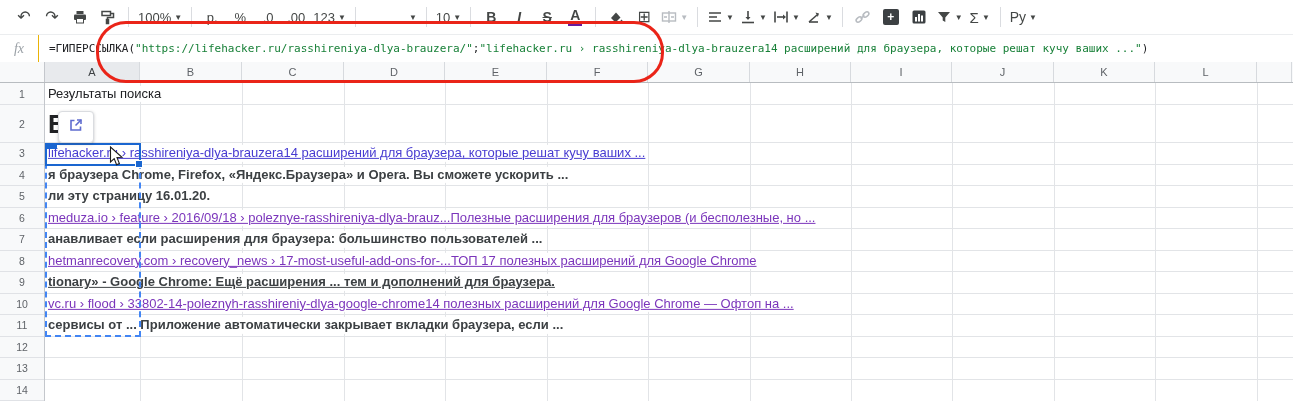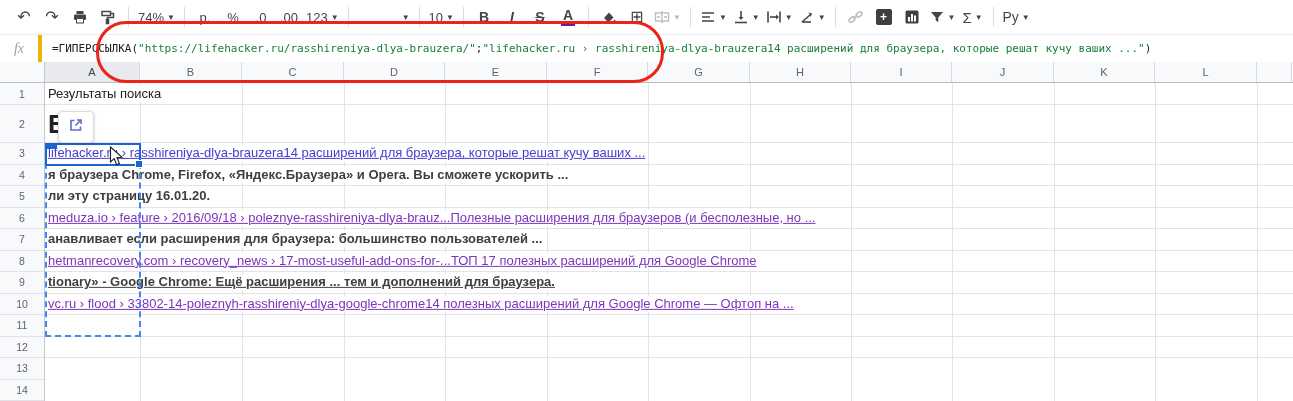--- a/index.html
+++ b/index.html
@@ -25,21 +25,21 @@
   .font-box { width:52px; height:20px; display:flex; align-items:center; justify-content:flex-end; }
   .dark-chip { width:16px; height:16px; border-radius:2px; background:#3c4043;
     display:flex; align-items:center; justify-content:center; color:#fff;
     font-size:12px; font-weight:bold; line-height:1; }
   
   .formula-bar { position:absolute; top:34px; left:0; right:0; height:27px;
     border-top:1px solid #ebedef; border-bottom:1px solid #d8dbdf;
     display:flex; align-items:center; background:#fff; }
   .fx { width:38px; height:100%; display:flex; align-items:center; justify-content:center;
     font-family:"Liberation Serif", serif; font-style:italic; font-size:14px;
-    color:#9aa0a6; border-right:4px solid #eab308; flex:none; }
+    color:#9aa0a6; border-right:1px solid #eab308; flex:none; }
   .formula-text { margin-left:10px; font-family:"DejaVu Sans Mono", monospace;
     font-size:11px; white-space:pre; letter-spacing:0; }
   .ftok-dark { color:#202124; }
   .ftok-green { color:#188038; }
   
   .grid { position:absolute; top:62px; left:0; right:0; bottom:0; background:#fff; }
   .col-headers { position:absolute; top:0; left:0; right:0; height:21px; display:flex;
     background:#f8f9fa; border-bottom:1px solid #b8bcc0; box-sizing:border-box; }
   .corner { width:45px; flex:none; background:#f8f9fa; border-right:1px solid #c4c7cc; box-sizing:border-box; }
   .col-h { box-sizing:border-box; flex:none; border-right:1px solid #d7dade;
@@ -95,21 +95,21 @@
   </span>
   <span class="tb">
     <svg width="16" height="16" viewBox="0 0 16 16" fill="none" stroke="#444746" stroke-width="1.5">
         <rect x="2" y="2.5" width="8.5" height="4"></rect>
         <path d="M10.5 4.5 h3 v4 h-6 v2"></path>
         <rect x="6.5" y="10.5" width="2" height="4" fill="#444746"></rect>
       </svg>
   </span>
   <span class="sep"></span>
   <span class="tb">
-    <span>74%</span>
+    <span>100%</span>
       <span class="arrow">▼</span>
   </span>
   <span class="sep"></span>
   <span class="tb">р.</span>
   <span class="tb">%</span>
   <span class="tb">.0</span>
   <span class="tb">.00</span>
   <span class="tb">
     <span>123</span>
       <span class="arrow">▼</span>
@@ -272,20 +272,23 @@
         </div>
         <div class="row" style="height: 21.5px;">
           <span class="cell-text st-link_purple" style="color: rgb(123, 53, 187);">hetmanrecovery.com › recovery_news › 17-most-useful-add-ons-for-...ТОП 17 полезных расширений для Google Chrome</span>
         </div>
         <div class="row" style="height: 21.5px;">
           <span class="cell-text st-bold_underline">tionary» - Google Chrome: Ещё расширения ... тем и дополнений для браузера.</span>
         </div>
         <div class="row" style="height: 21.5px;">
           <span class="cell-text st-link_purple" style="color: rgb(123, 53, 187);">vc.ru › flood › 33802-14-poleznyh-rasshireniy-dlya-google-chrome14 полезных расширений для Google Chrome — Офтоп на ...</span>
         </div>
+        <div class="row" style="height: 21.5px;">
+          <span class="cell-text st-bold">сервисы от ... Приложение автоматически закрывает вкладки браузера, если ...</span>
+        </div>
         <div class="row" style="height: 21.5px;"></div>
         <div class="row" style="height: 21.5px;"></div>
       </div>
     <div class="row-headers" id="row-headers">
         <div class="row-h" style="height: 22px;">1</div>
         <div class="row-h" style="height: 38px;">2</div>
         <div class="row-h" style="height: 21.5px;">3</div>
         <div class="row-h" style="height: 21.5px;">4</div>
         <div class="row-h" style="height: 21.5px;">5</div>
         <div class="row-h" style="height: 21.5px;">6</div>

